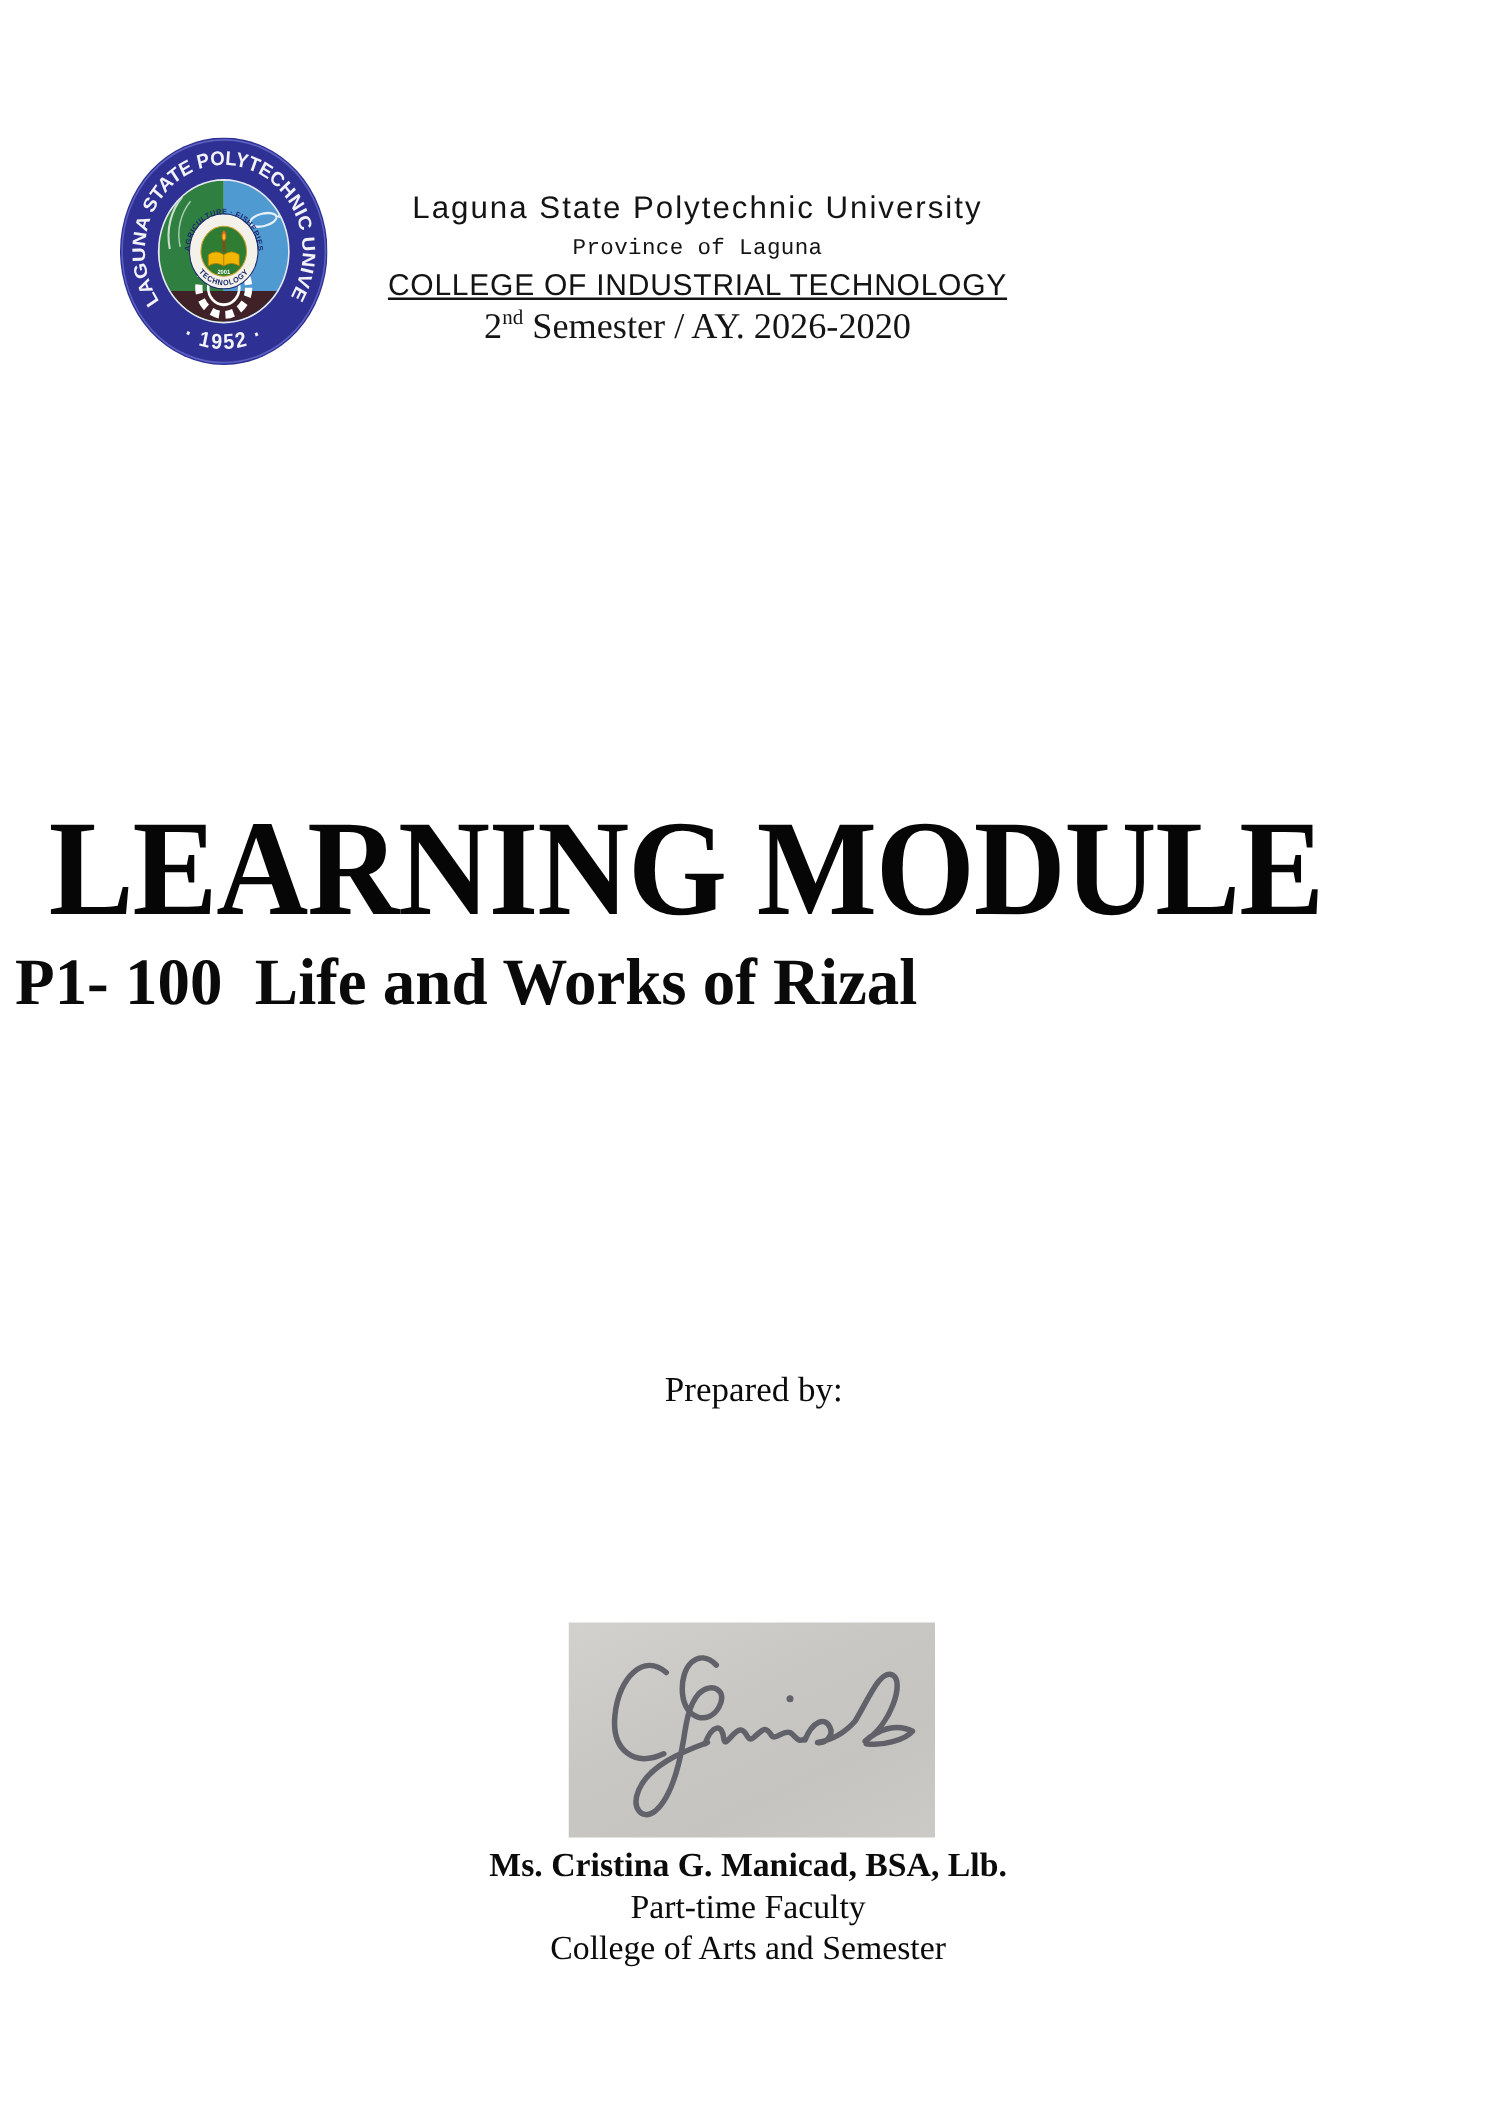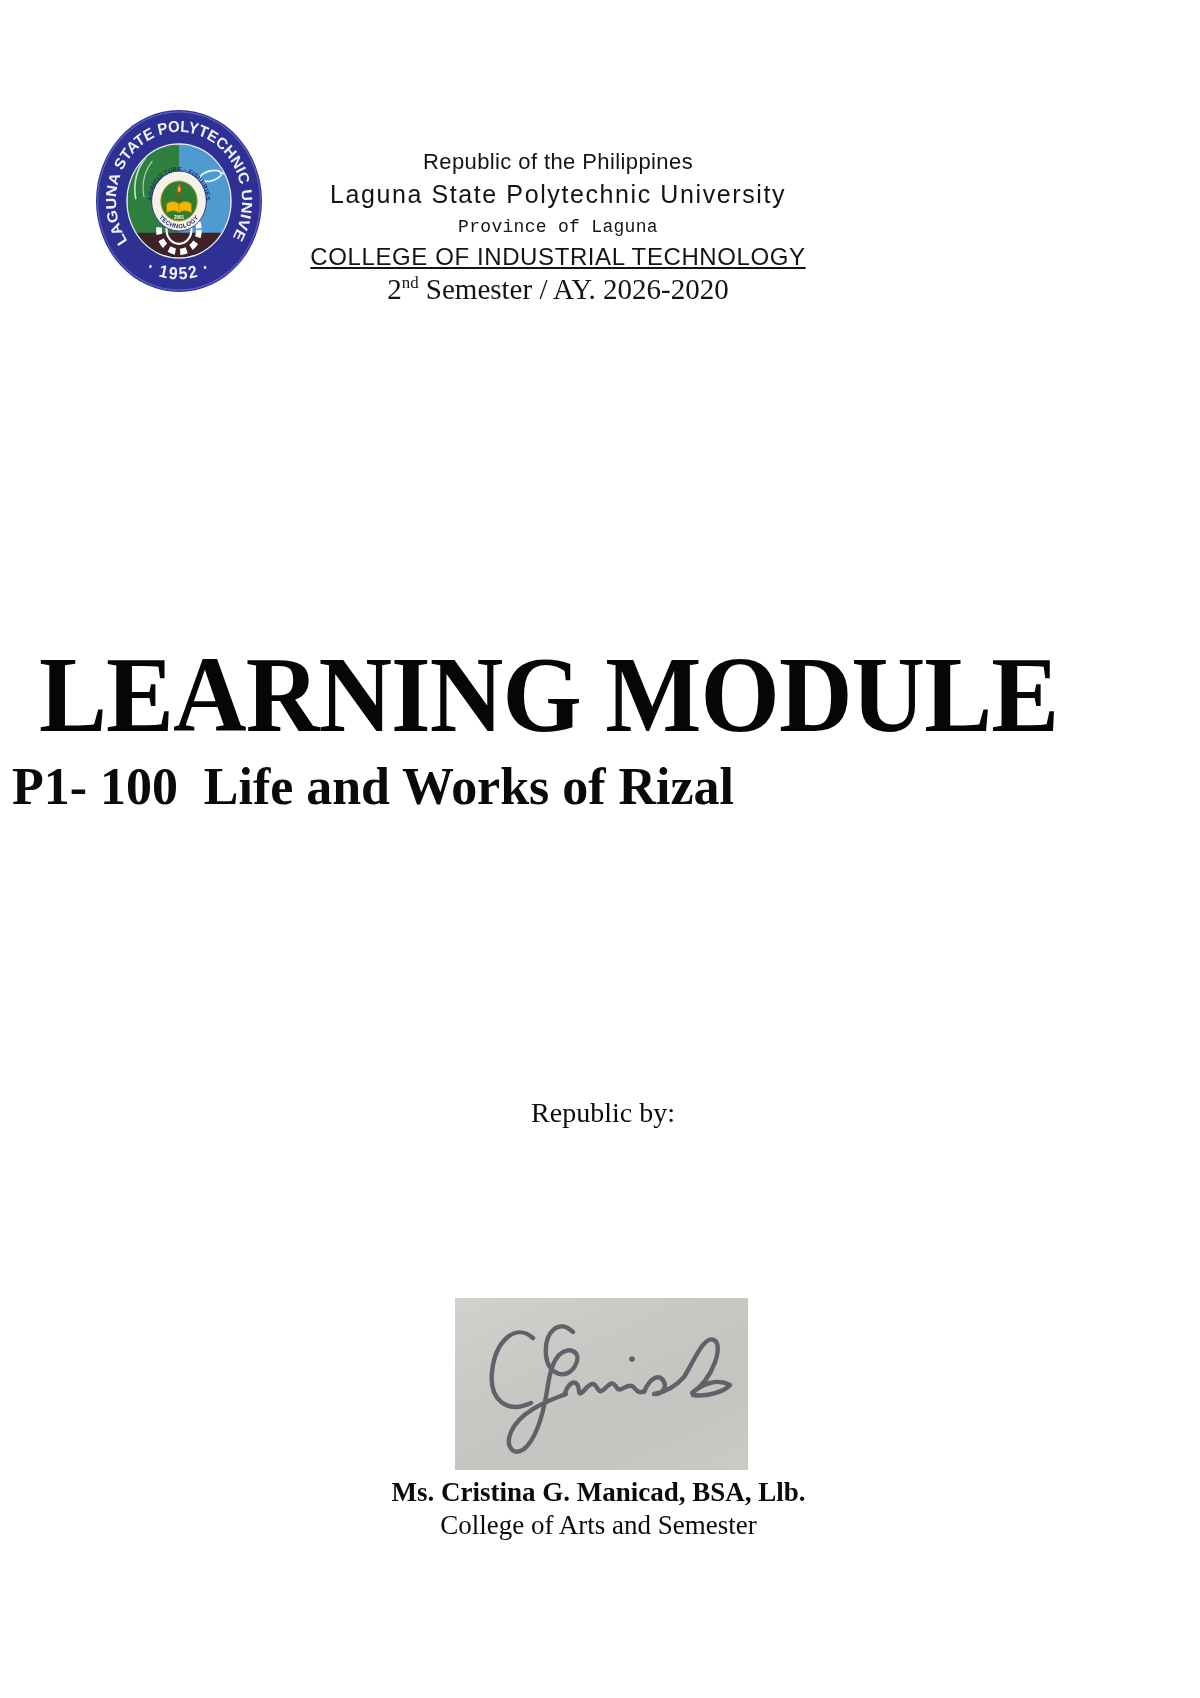--- a/index.html
+++ b/index.html
@@ -101,33 +101,32 @@
     <text font-family="Liberation Sans, sans-serif" font-size="17.5" font-weight="bold" fill="#f2f2f8">
       <textPath href="#arcTop" startOffset="0" textLength="380" lengthAdjust="spacingAndGlyphs">LAGUNA STATE POLYTECHNIC UNIVERSITY</textPath>
     </text>
     <text font-family="Liberation Sans, sans-serif" font-size="19" font-weight="bold" fill="#f2f2f8" letter-spacing="2">
       <textPath href="#arcBottom" startOffset="50%" text-anchor="middle">· 1952 ·</textPath>
     </text>
   </svg>
 </div>
 
 <div class="abs header-block">
-  <span class="h-line h-l1">Republic of the Philippines</span>
   <span class="h-line h-l2">Laguna State Polytechnic University</span>
   <span class="h-line h-l3">Province of Laguna</span>
   <span class="h-line h-l4">COLLEGE OF INDUSTRIAL TECHNOLOGY</span>
   <span class="h-line h-l5"><span>2</span><sup>nd</sup><span> Semester / AY. 2026-2020</span></span>
 </div>
 
 <div class="abs title-block">
   <span class="main-title">LEARNING MODULE</span>
   <span class="sub-title">P1- 100  Life and Works of Rizal</span>
 </div>
 
-<div class="abs prepared">Republic by:</div>
+<div class="abs prepared">Prepared by:</div>
 
 <div class="abs sig-image">
   <svg viewBox="0 0 293 172" preserveAspectRatio="none">
     <g fill="none" stroke="#565660" stroke-width="4.4" stroke-linecap="round" stroke-linejoin="round" opacity=".9">
 
       <path d="M78,40 C60,24 40,44 37,74 C34,102 52,116 76,105"></path>
 
       <path d="M118,34 C104,20 89,34 91,57 C93,78 112,82 120,68 C128,54 114,47 104,57
                C96,66 94,80 92,93 C88,117 81,141 69,151 C58,159 50,148 56,134
                C64,115 89,104 111,96"></path>
@@ -139,14 +138,15 @@
                C239,63 249,37 259,42 C269,47 258,81 237,95 C247,86 262,80 275,87
                C269,94 251,99 238,97"></path>
     </g>
 
     <circle cx="177" cy="61" r="2.8" fill="#565660" opacity=".9"></circle>
   </svg>
 </div>
 
 <div class="abs author-block">
   <span class="a-name">Ms. Cristina G. Manicad, BSA, Llb.</span>
+  <span class="a-role">Part-time Faculty</span>
   <span class="a-dept">College of Arts and Semester</span>
 </div>
 
 </body></html>

